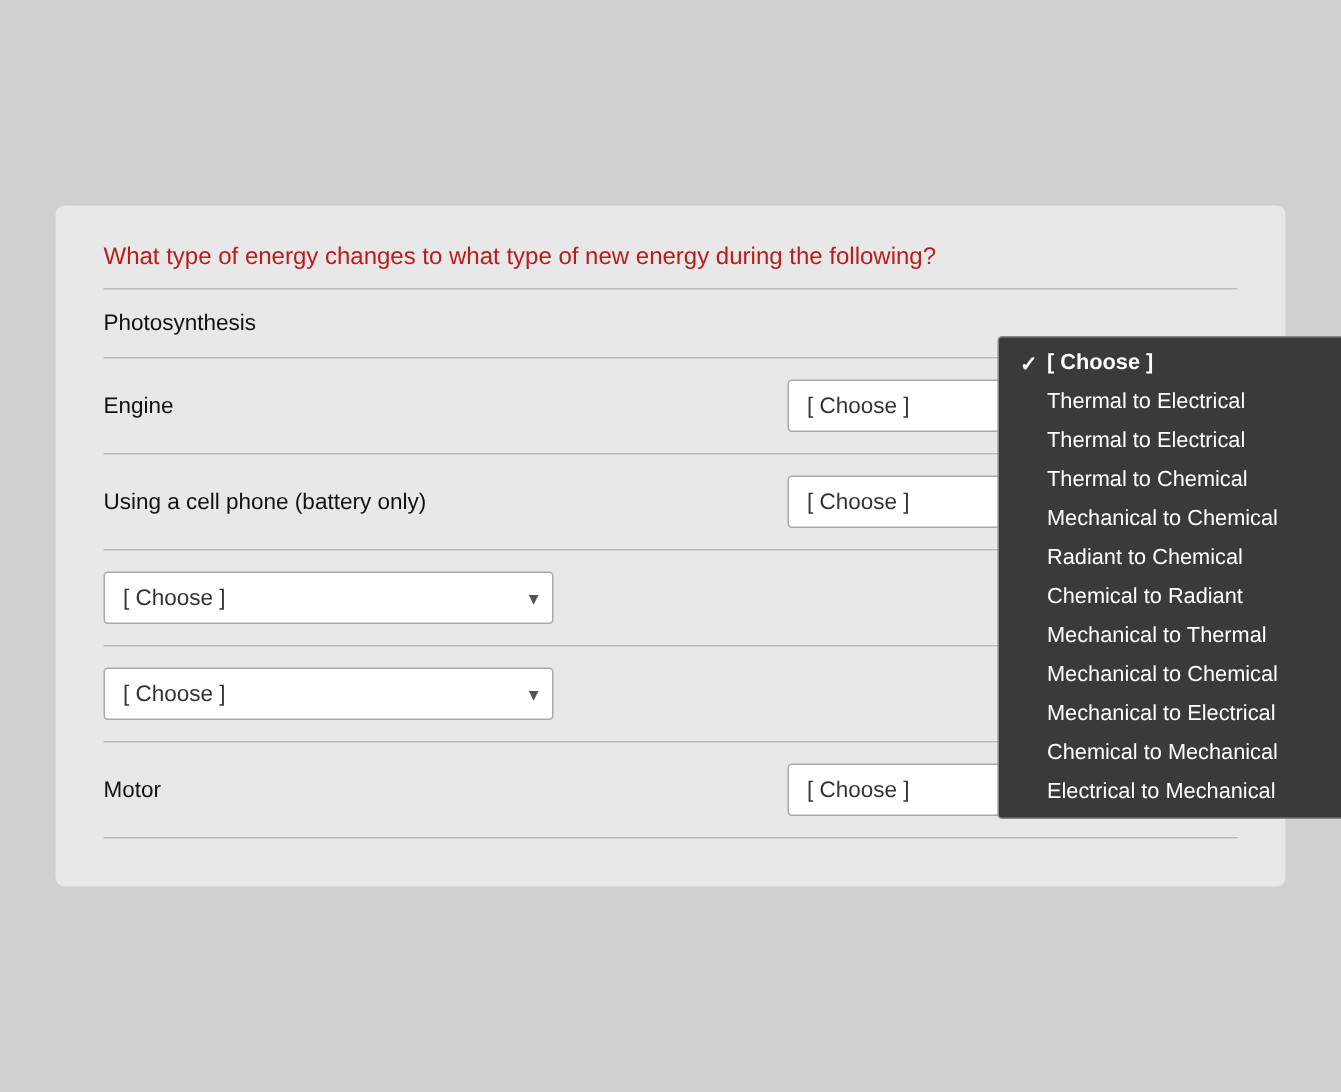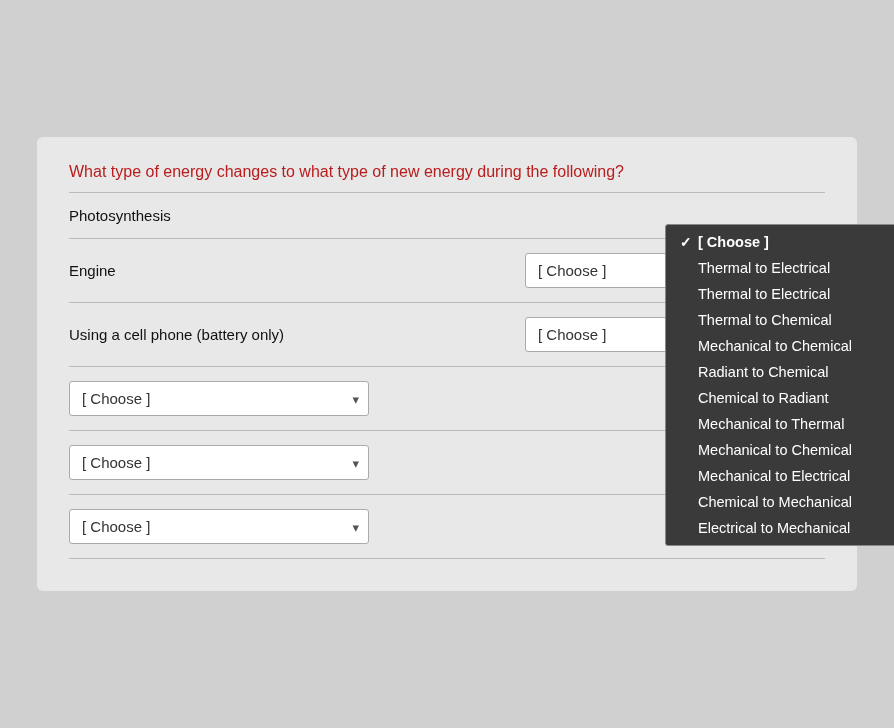--- a/index.html
+++ b/index.html
@@ -218,20 +218,21 @@
   <div class="row">
     <div class="select-wrapper">
       <select class="select-box">
         <option>[ Choose ]</option>
       </select>
       <span class="select-arrow">▾</span>
     </div>
   </div>
 
   <div class="row">
+    <span class="row-label">Motor</span>
     <div class="select-wrapper">
       <select class="select-box">
         <option>[ Choose ]</option>
       </select>
       <span class="select-arrow">▾</span>
     </div>
   </div>
 
 </div>
 

